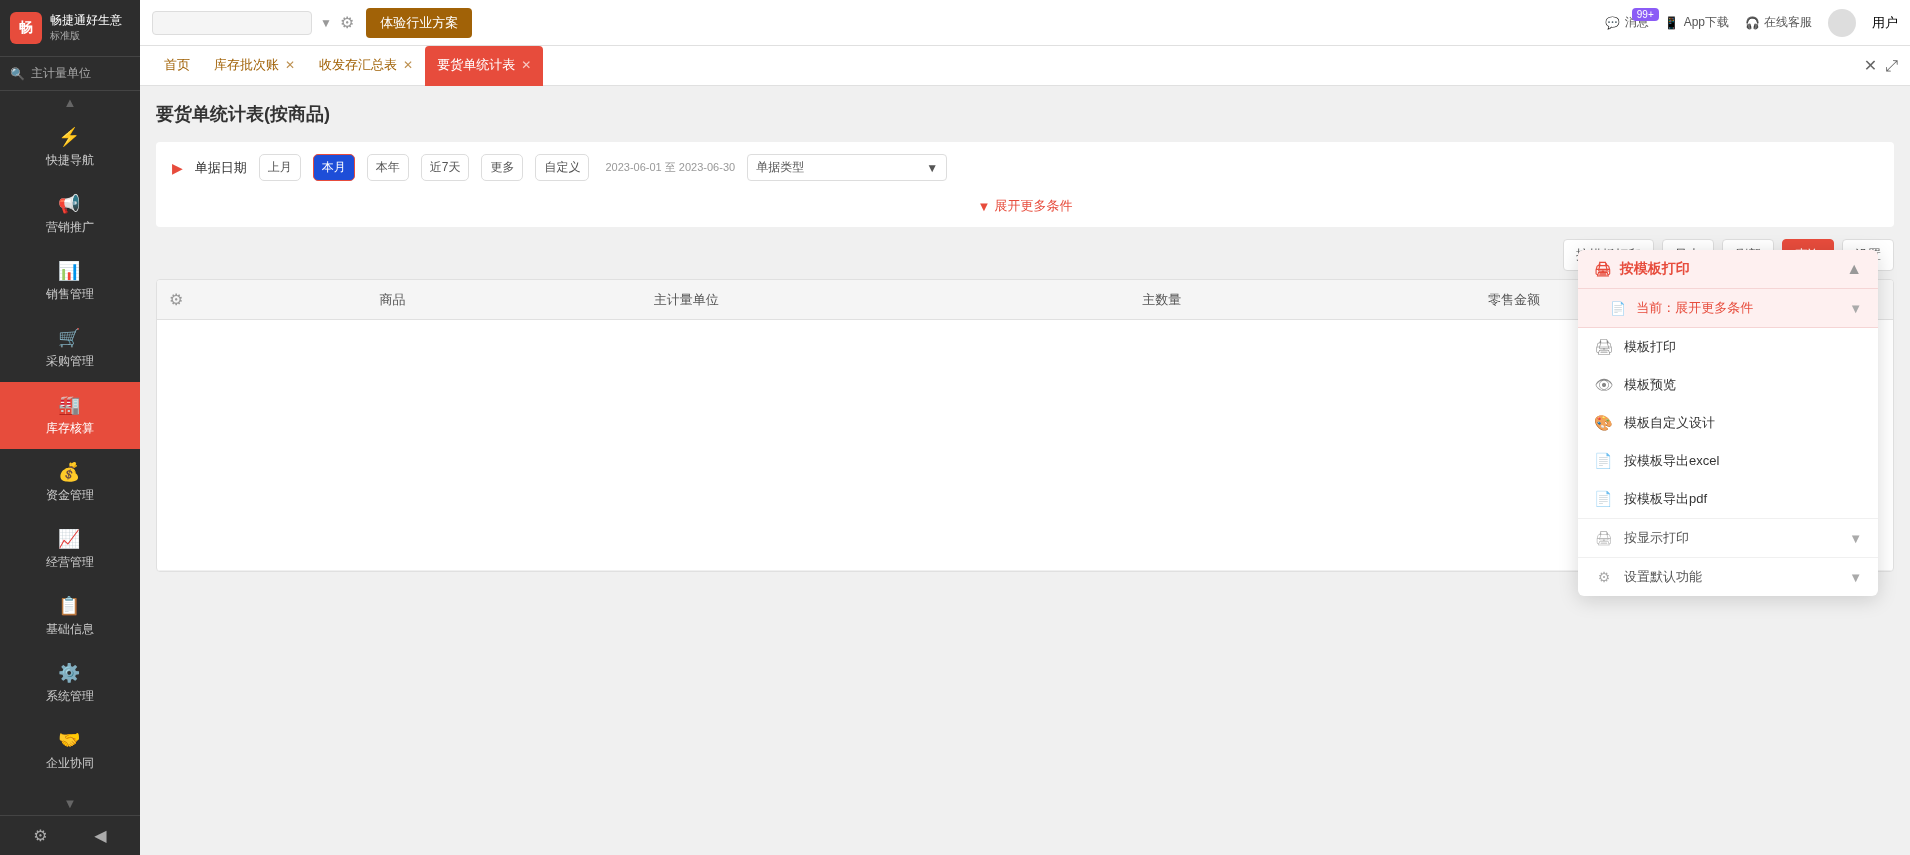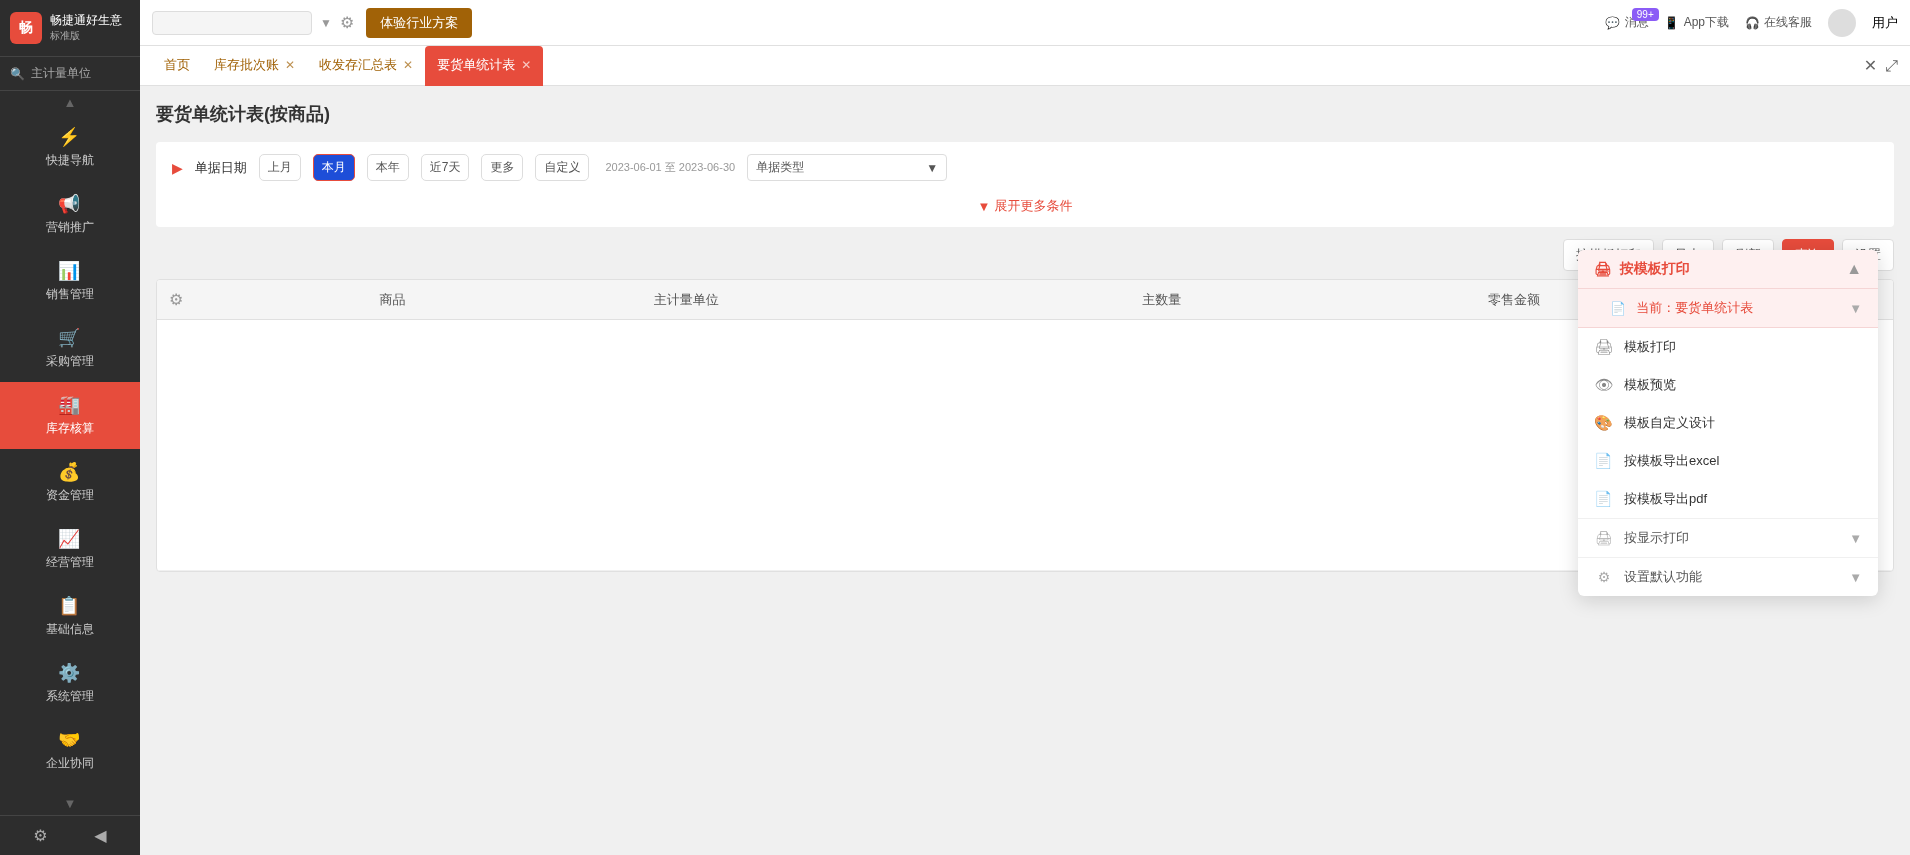--- a/index.html
+++ b/index.html
@@ -609,21 +609,21 @@
         <div class="dropdown-header">
           <div class="dropdown-header-left">
             <span>🖨</span>
             <span>按模板打印</span>
           </div>
           <span class="dropdown-header-right">▲</span>
         </div>
 
         <div class="dropdown-current">
           <span>📄</span>
-          <span>当前：要货单统计表</span>
+          <span>当前：展开更多条件</span>
           <span class="dropdown-arrow">▼</span>
         </div>
 
         <div class="dropdown-section">
 
         <div class="dropdown-item">
       <span class="dropdown-item-icon">🖨</span>
       <span>模板打印</span>
     </div>
             <div class="dropdown-item">

